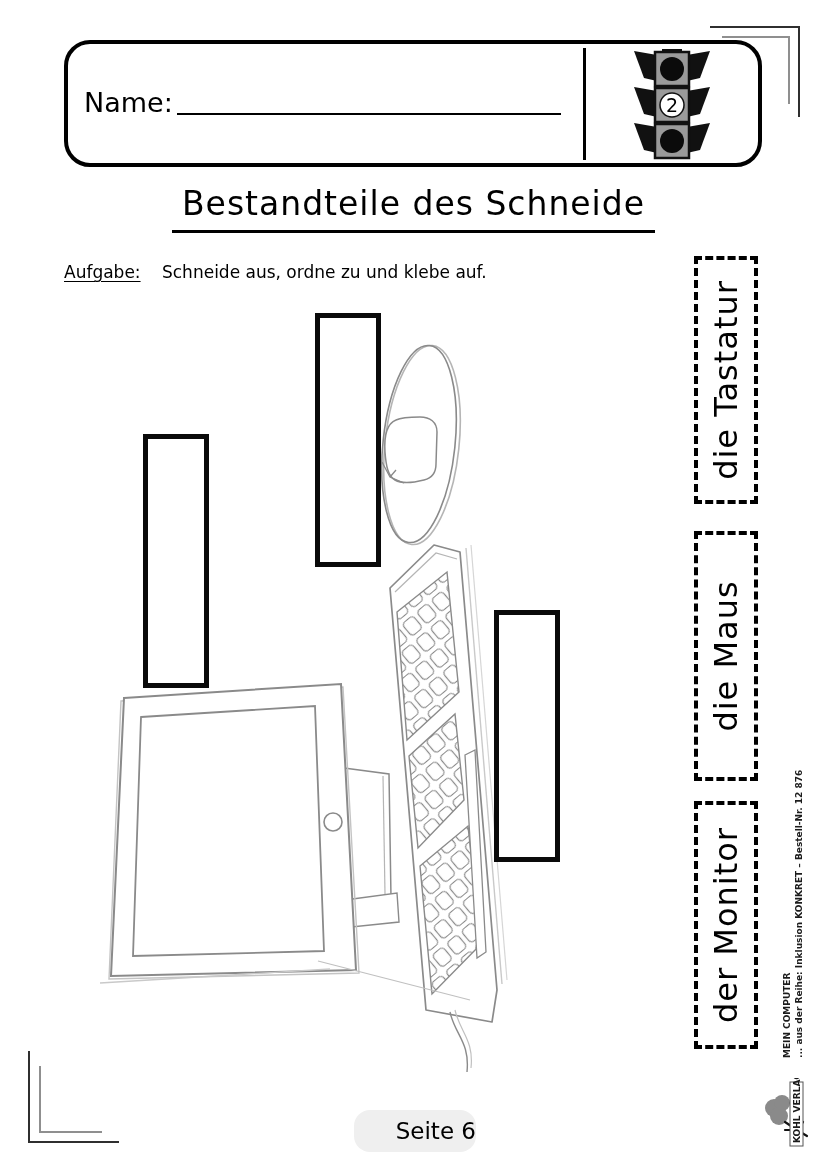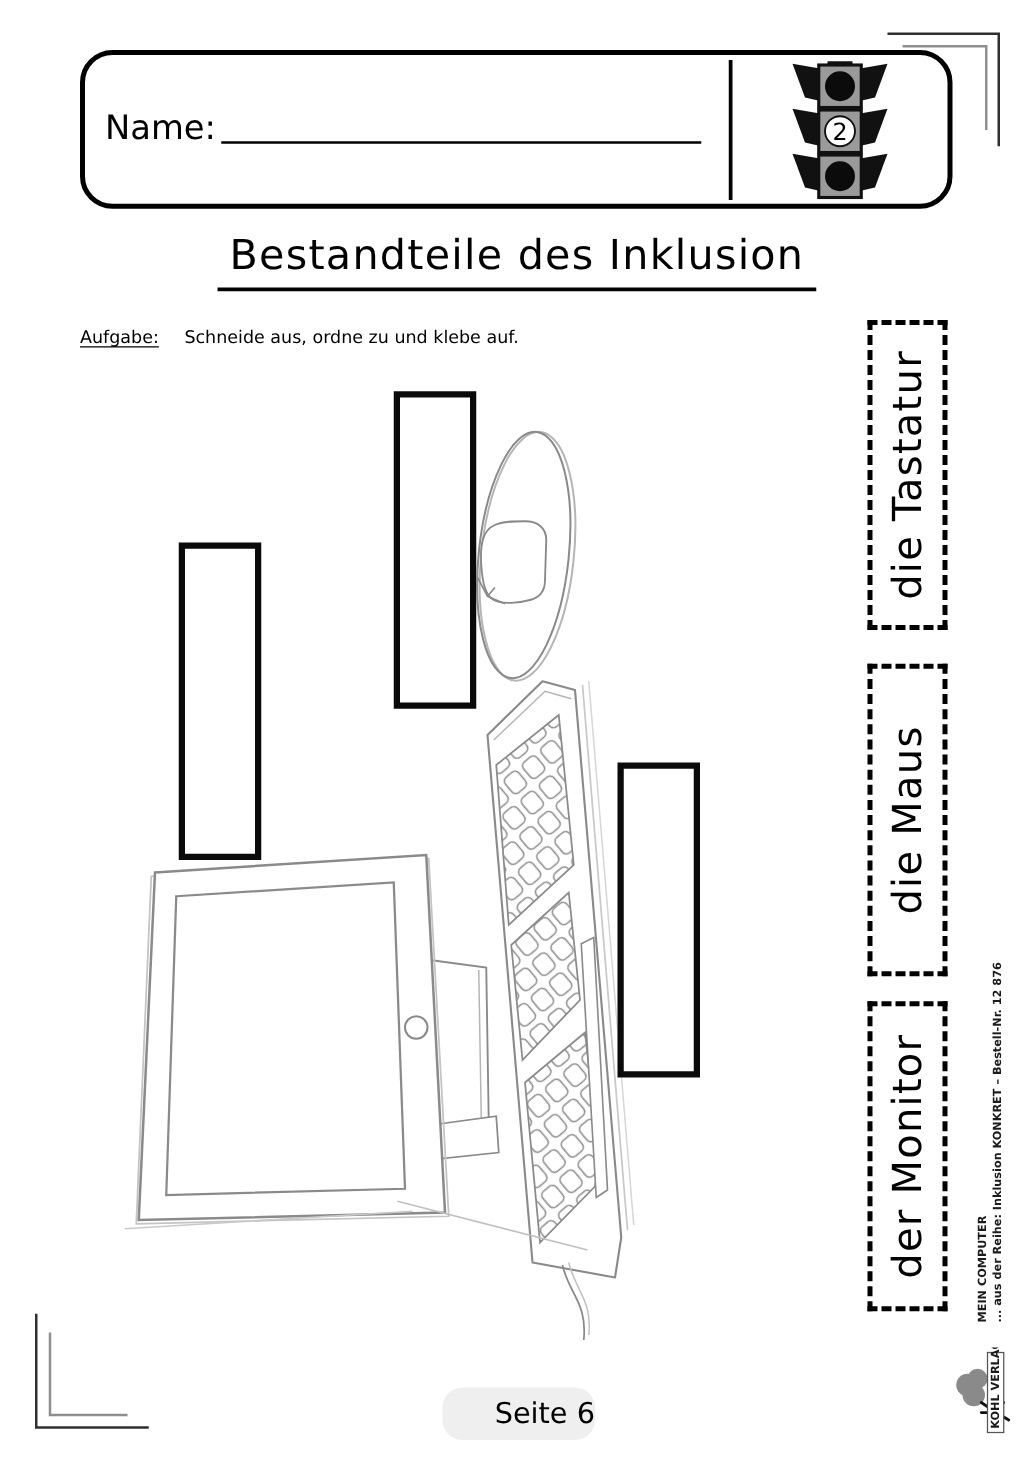--- a/index.html
+++ b/index.html
@@ -13,21 +13,21 @@
     border:4px solid #000; border-radius:26px; box-sizing:border-box;
     display:flex; background:#fff;align-items:center;
   }
   .header-left { flex:1; padding:10px 12px 12px 16px; display:flex; flex-direction:column; justify-content:space-evenly; }
   .field-row { display:flex; align-items:flex-end; font-size:27px; line-height:1.2; }
   .field-row .rule { flex:1; border-bottom:2px solid #000; margin:0 10px 5px 4px; height:1em; }
   .header-right { width:172px; border-left:3px solid #000; display:flex; align-items:center; justify-content:center; }
   
   .title-wrap { position:absolute; left:0; top:184px; width:827px; text-align:center; }
   .title { display:inline-block; font-size:33px; letter-spacing:1px; border-bottom:3px solid #000; padding:0 10px 7px 10px; }
-  .task { position:absolute; left:64px; top:262px; font-size:14px; }
+  .task { position:absolute; left:64px; top:262px; font-size:17px; }
   .task-label { text-decoration:underline; text-underline-offset:3px; margin-right:16px; }
   
   .paste-box { position:absolute; border:5px solid #0a0a0a; box-sizing:border-box; background:#fff; }
   .paste-a { left:315px; top:313px; width:66px; height:254px; }
   .paste-b { left:143px; top:434px; width:66px; height:254px; }
   .paste-c { left:494px; top:610px; width:66px; height:252px; }
   
   .cut-box {
     position:absolute; left:694px; width:64px; border:4px dashed #000; box-sizing:border-box;
     display:flex; align-items:center; justify-content:center; background:#fff;
@@ -88,21 +88,21 @@
 
         <polygon points="33,78 10,74 20,101 33,104" fill="#111"></polygon>
         <polygon points="63,78 86,74 76,101 63,104" fill="#111"></polygon>
         <rect x="31" y="75" width="34" height="34" fill="#9a9a9a" stroke="#111" stroke-width="2.5"></rect>
         <circle cx="48" cy="92" r="12" fill="#0b0b0b"></circle>
       </svg>
     </div>
   </div>
 
   <div class="title-wrap">
-    <span class="title">Bestandteile des Inklusion</span>
+    <span class="title">Bestandteile des Schneide</span>
   </div>
 
   <div class="task">
     <span class="task-label">Aufgabe:</span>
     <span>Schneide aus, ordne zu und klebe auf.</span>
   </div>
 
   <svg class="abs" style="left:80px;top:332px;" width="480" height="745" viewBox="80 332 480 745">
     <defs>
       <pattern id="kb" patternUnits="userSpaceOnUse" width="19" height="21" patternTransform="rotate(-40)">

